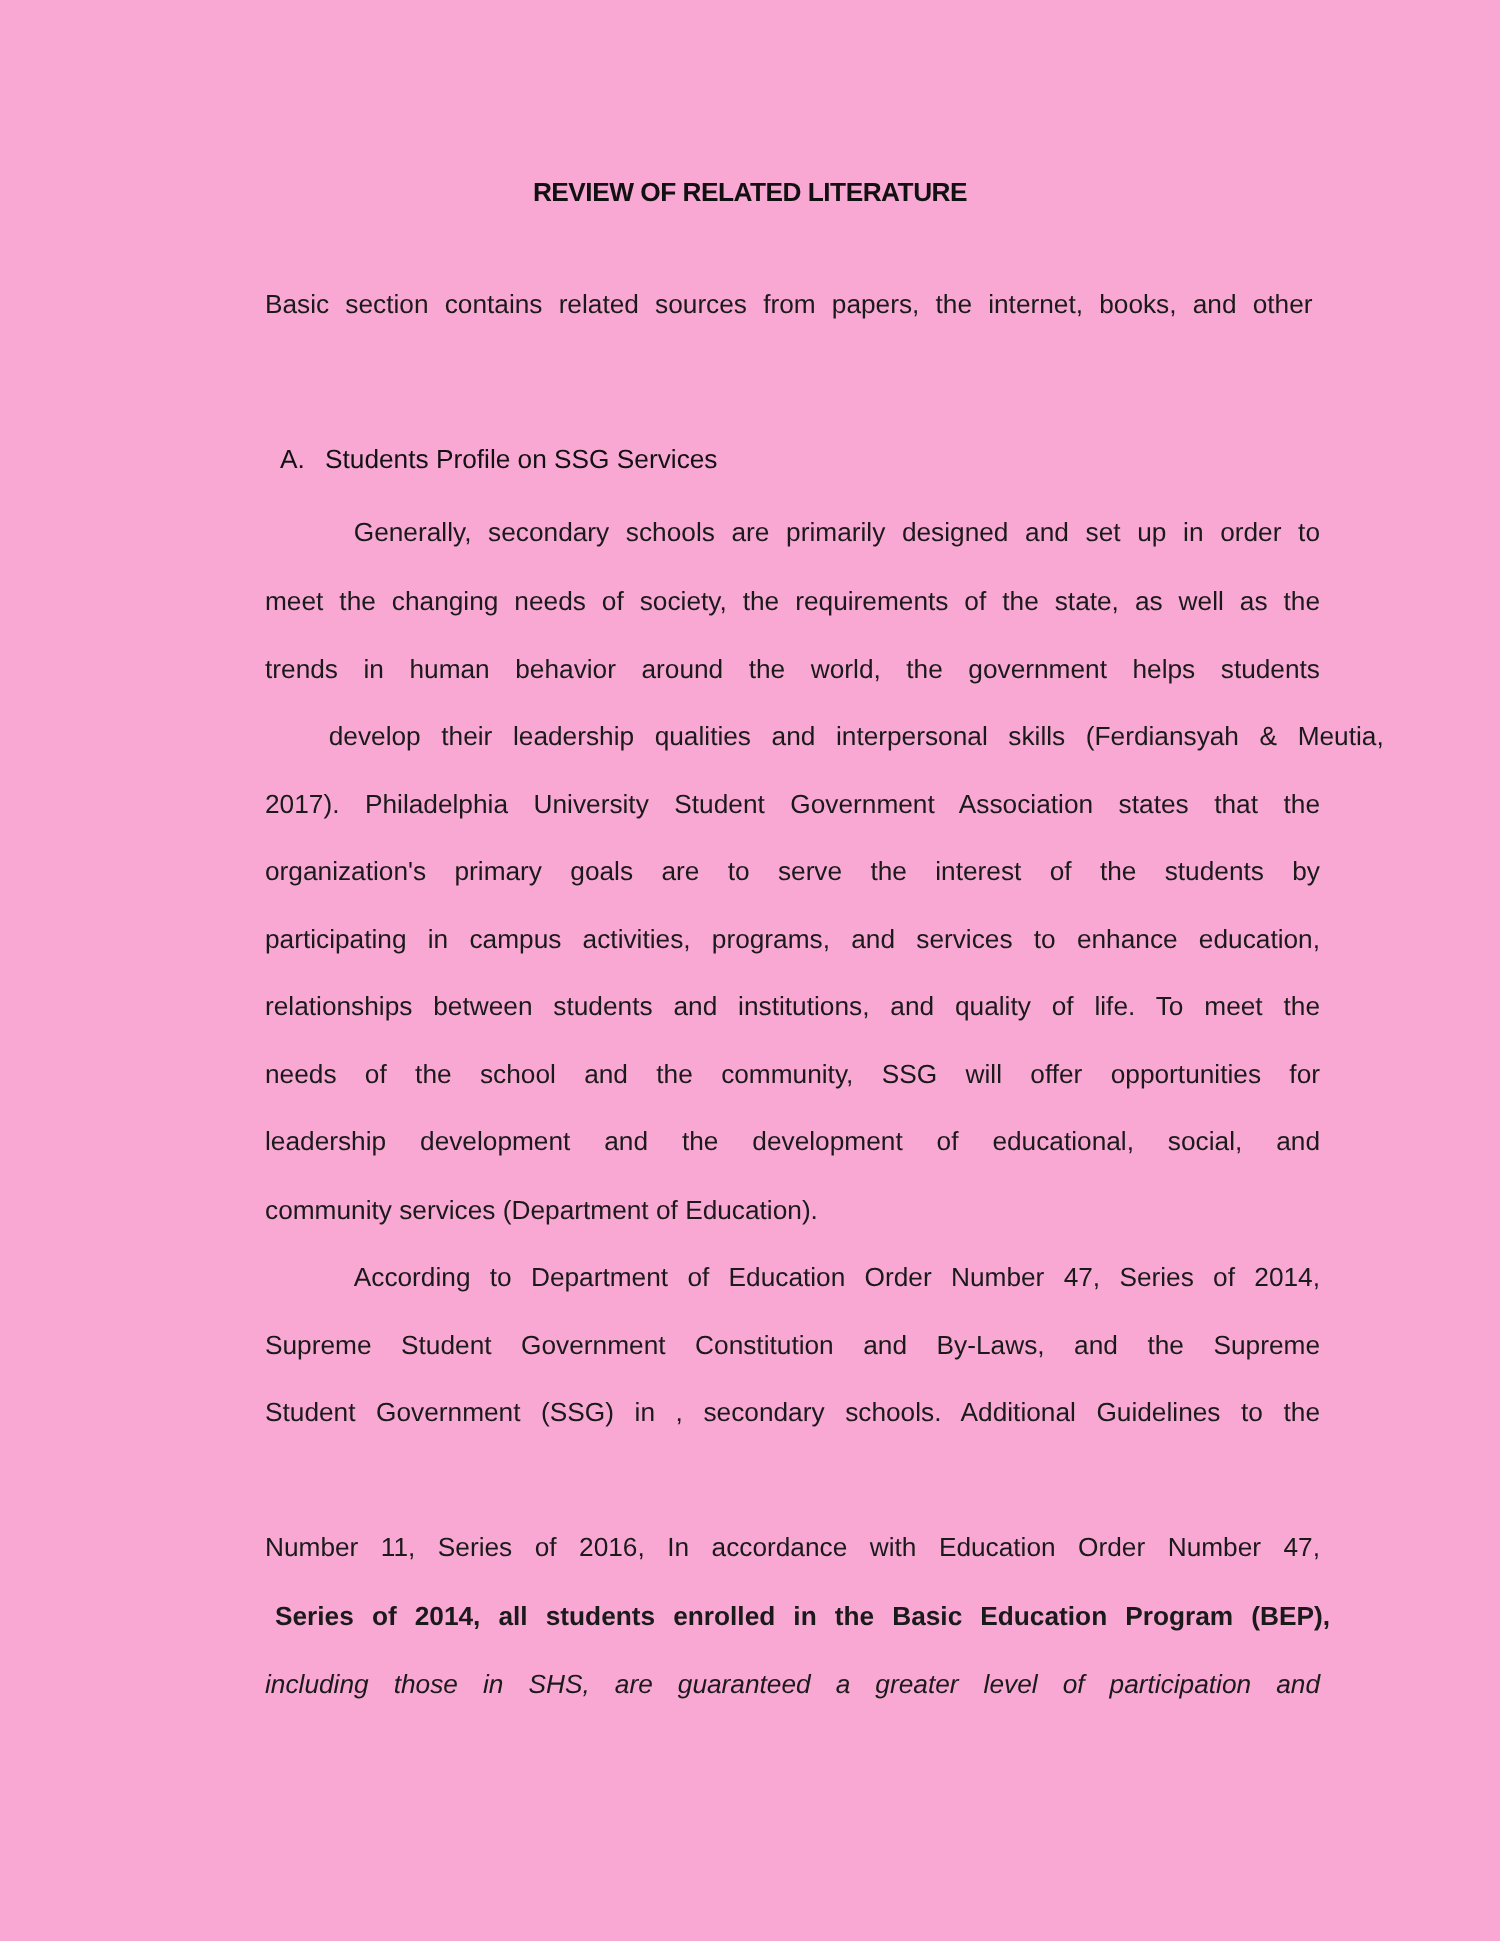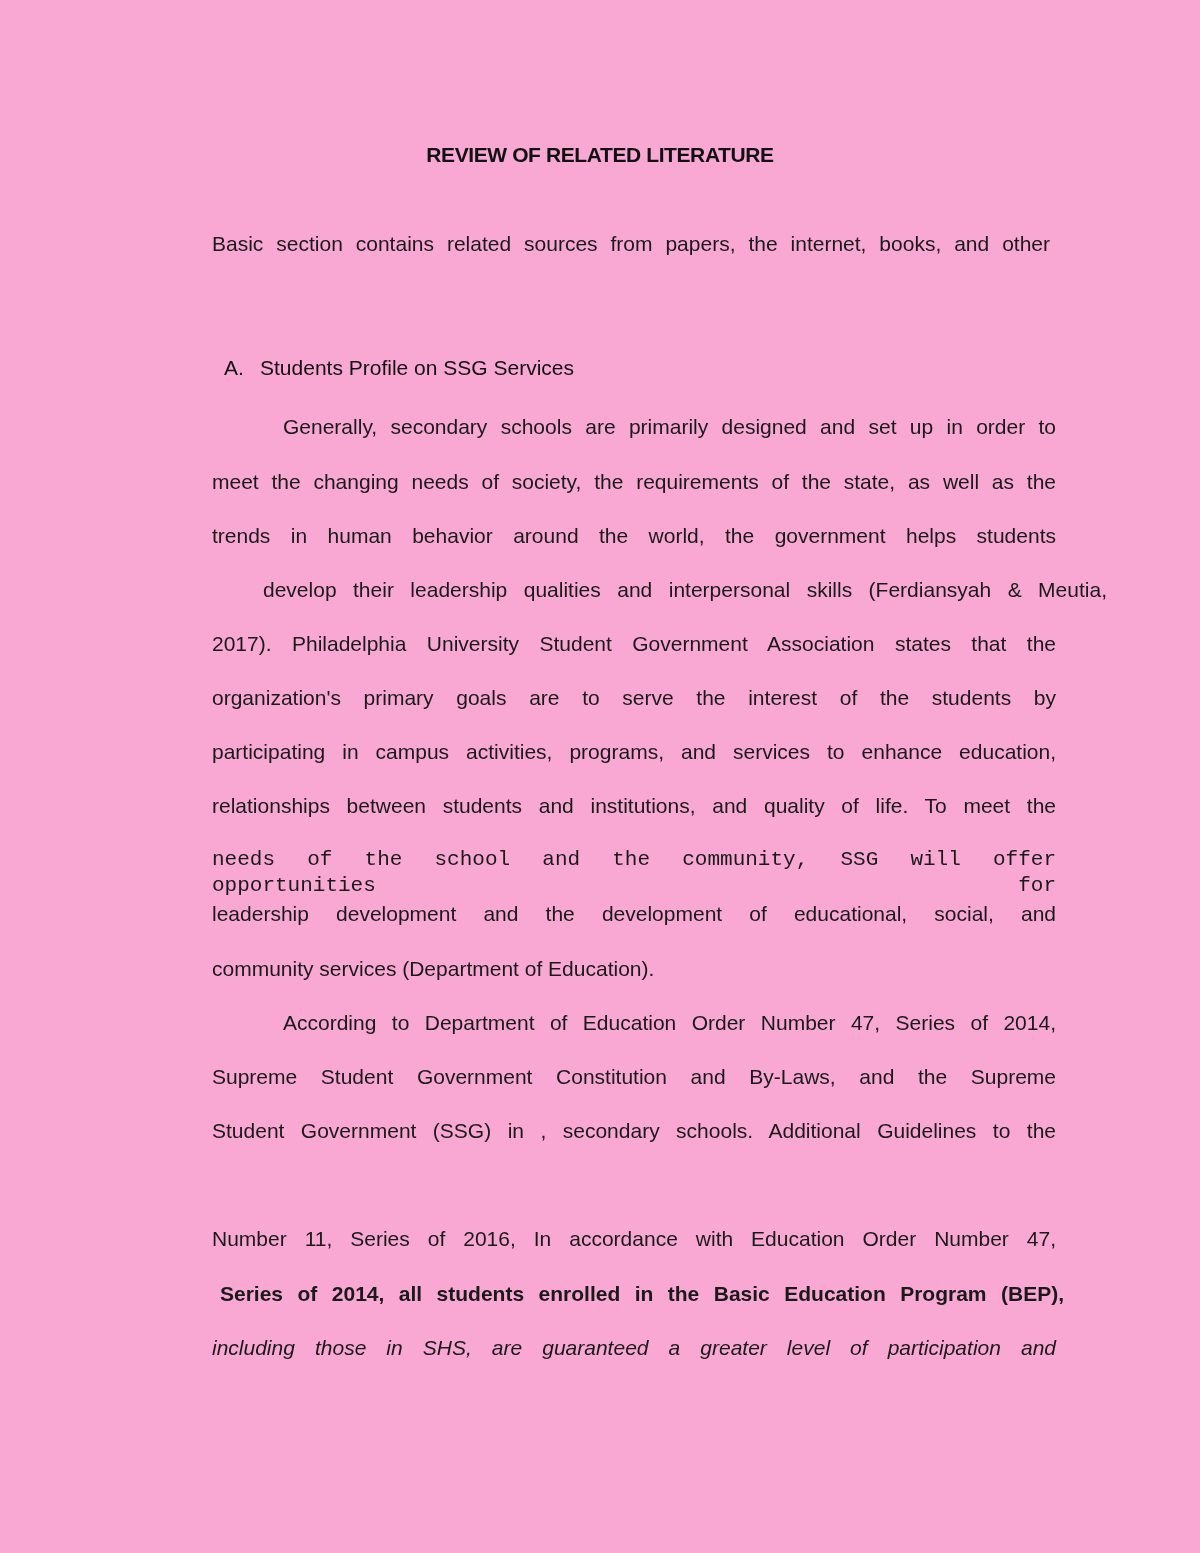--- a/index.html
+++ b/index.html
@@ -74,21 +74,21 @@
   </div>
 
   <div class="line justify" style="left:212px; width:844px; top:469px;">meet the changing needs of society, the requirements of the state, as well as the</div>
   <div class="line justify" style="left:283px; width:773px; top:414px;">Generally, secondary schools are primarily designed and set up in order to</div>
   <div class="line justify" style="left:212px; width:844px; top:523px;">trends in human behavior around the world, the government helps students</div>
   <div class="line justify" style="left:228px; width:844px; top:577px;margin-left:35px;">develop their leadership qualities and interpersonal skills (Ferdiansyah &amp; Meutia,</div>
   <div class="line justify" style="left:212px; width:844px; top:631px;">2017). Philadelphia University Student Government Association states that the</div>
   <div class="line justify" style="left:212px; width:844px; top:685px;">organization's primary goals are to serve the interest of the students by</div>
   <div class="line justify" style="left:212px; width:844px; top:739px;">participating in campus activities, programs, and services to enhance education,</div>
   <div class="line justify" style="left:212px; width:844px; top:793px;">relationships between students and institutions, and quality of life. To meet the</div>
-  <div class="line justify" style="left:212px; width:844px; top:847px;font-family:Liberation Mono, monospace;">needs of the school and the community, SSG will offer opportunities for</div>
+  <div class="line justify" style="left:212px; width:844px; top:847px;">needs of the school and the community, SSG will offer opportunities for</div>
   <div class="line justify" style="left:212px; width:844px; top:901px;">leadership development and the development of educational, social, and</div>
   <div class="line" style="left:212px; top:956px;">community services (Department of Education).</div>
 
   <div class="line justify" style="left:283px; width:773px; top:1010px;">According to Department of Education Order Number 47, Series of 2014,</div>
   <div class="line justify" style="left:212px; width:844px; top:1064px;">Supreme Student Government Constitution and By-Laws, and the Supreme</div>
   <div class="line justify" style="left:212px; width:844px; top:1118px;">Student Government (SSG) in , secondary schools. Additional Guidelines to the</div>
   <div class="line justify" style="left:212px; width:844px; top:1226px;">Number 11, Series of 2016, In accordance with Education Order Number 47,</div>
   <div class="line justify" style="left:220px; width:844px; top:1281px;font-weight:bold;">Series of 2014, all students enrolled in the Basic Education Program (BEP),</div>
   <div class="line justify" style="left:212px; width:844px; top:1335px;font-style:italic;">including those in SHS, are guaranteed a greater level of participation and</div>
 

